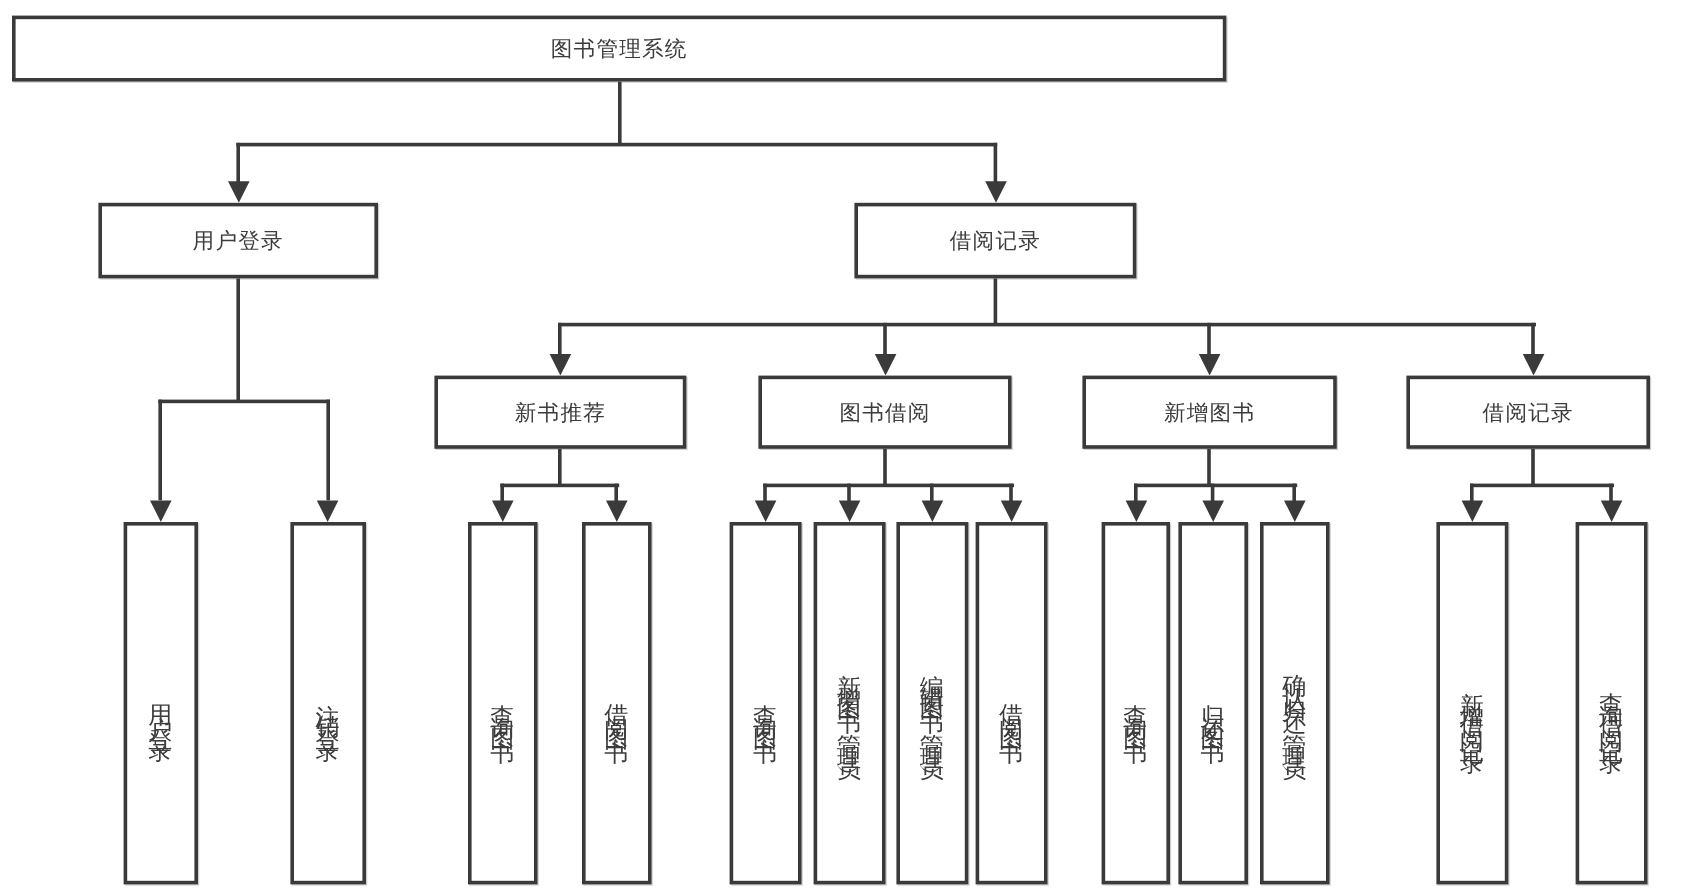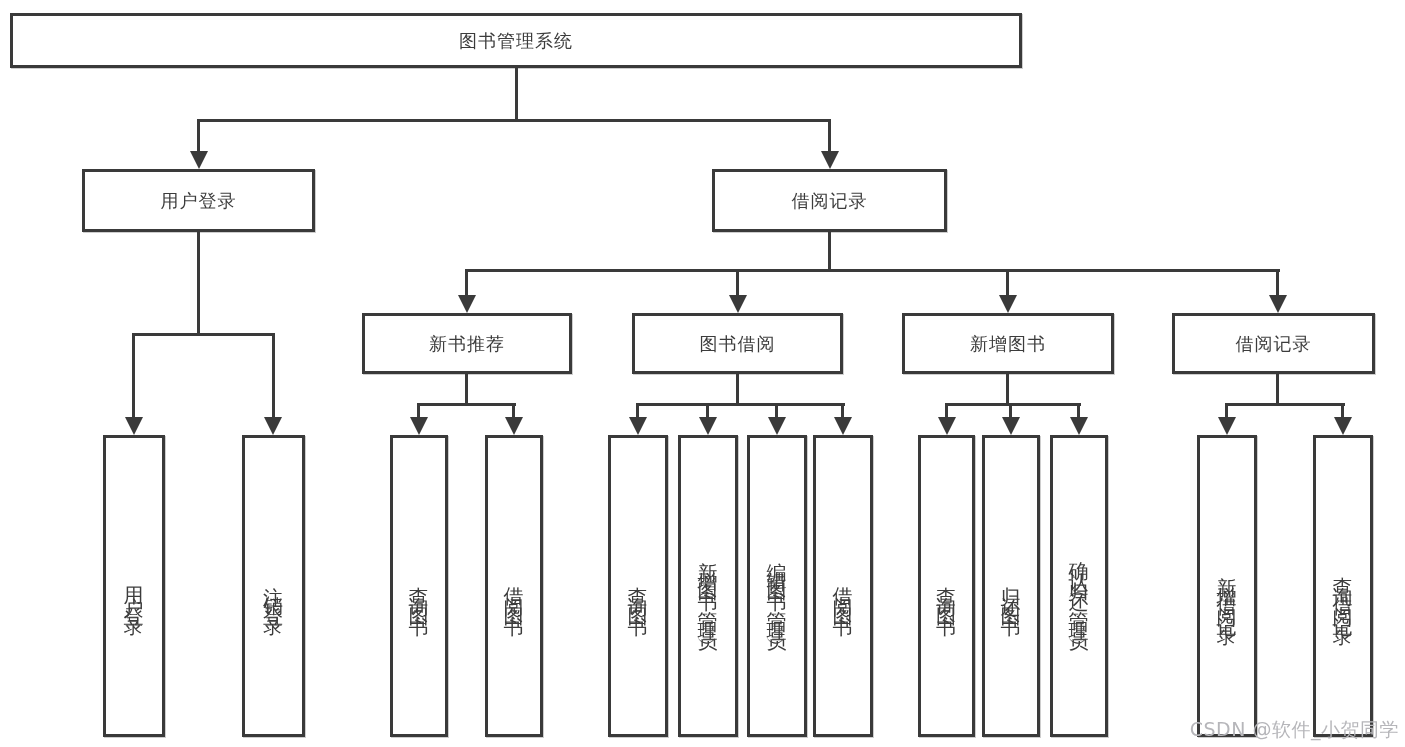--- a/index.html
+++ b/index.html
@@ -182,15 +182,14 @@
     <span>确认归还（管理员）</span>
   </div>
 
   <div class="node vnode" style="left:1197px; top:435px; width:60px; height:302px;">
     <span>新增借阅记录</span>
   </div>
   <div class="node vnode" style="left:1313px; top:435px; width:60px; height:302px;">
     <span>查询借阅记录</span>
   </div>
 
-  <div class="watermark">CSDN @软件_小贺同学</div>
 
 </div>
 
 </body></html>

